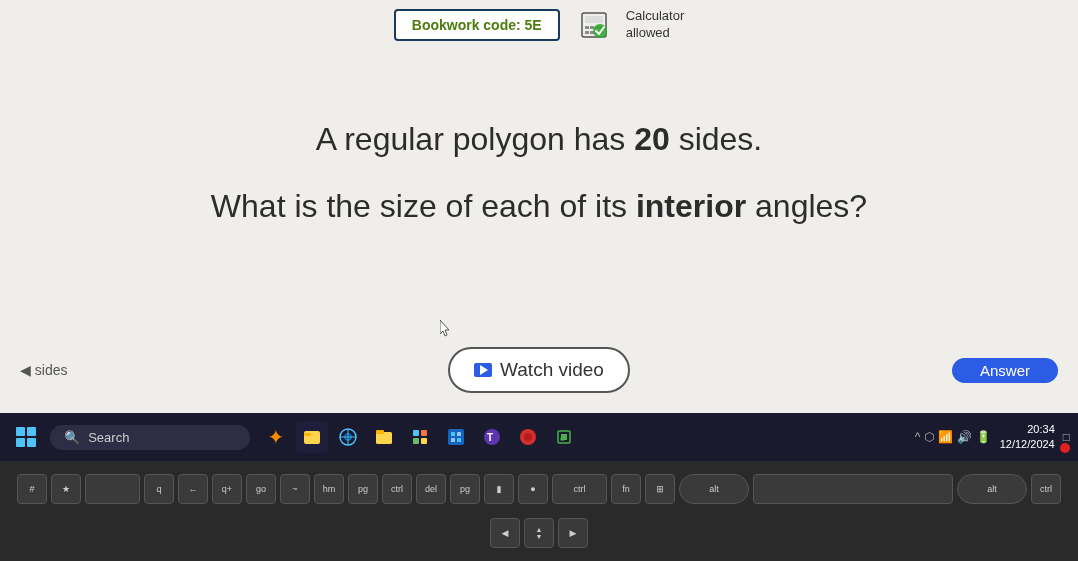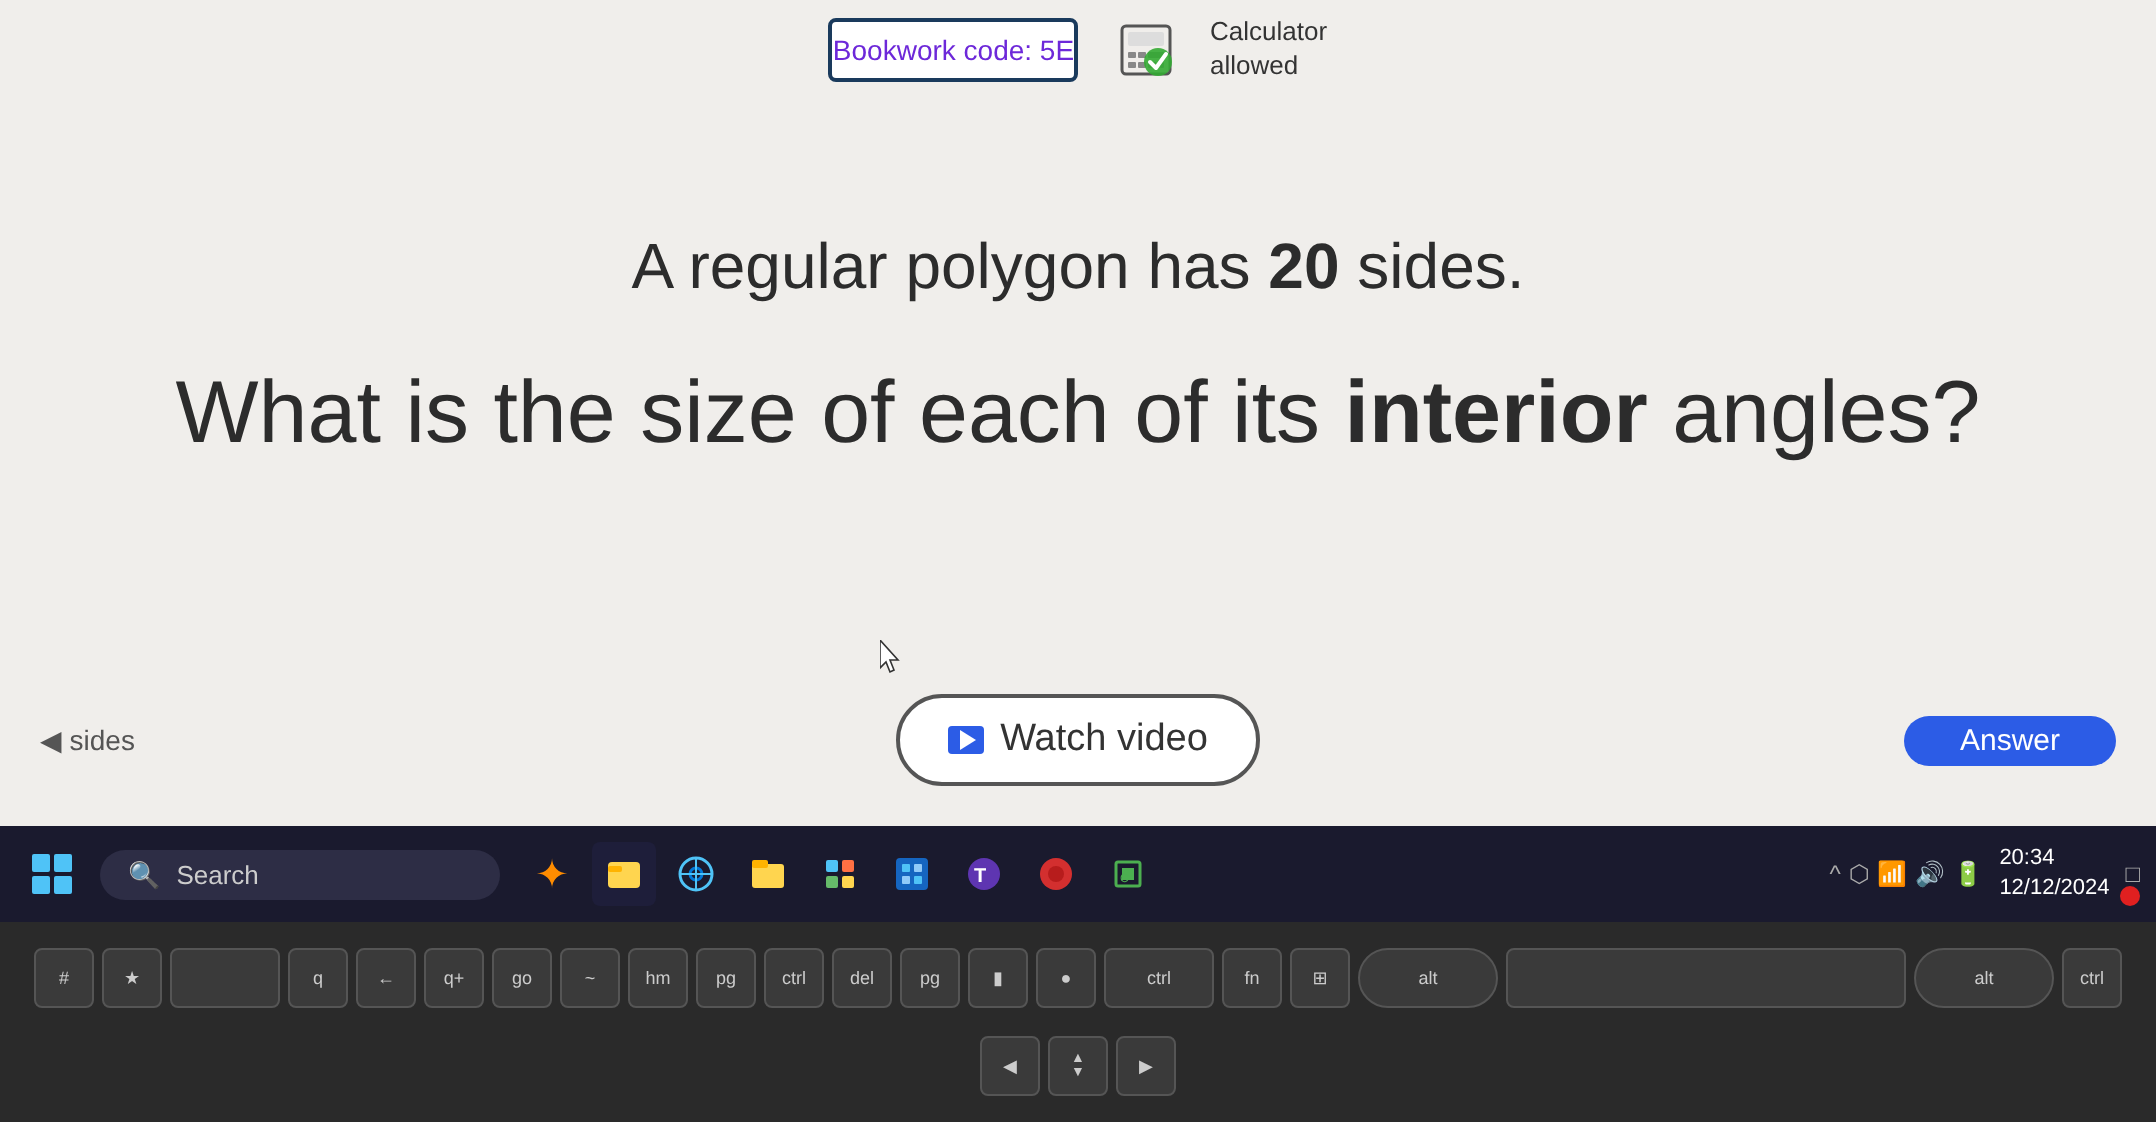--- a/index.html
+++ b/index.html
@@ -32,24 +32,24 @@
       align-items: center;
       padding: 8px 20px;
       gap: 20px;
       position: relative;
       min-height: 44px;
     }
 
     .bookwork-code-btn {
       background: white;
       border: 2px solid #1a3a5c;
-      color: #6d28d9;
-      font-weight: normal;
+      color: #4d7c0f;
+      font-weight: bold;
       font-size: 14px;
-      padding: 6px 0;
+      padding: 6px 16px;
       border-radius: 4px;
       cursor: pointer;
     }
 
     .calculator-allowed {
       display: flex;
       align-items: center;
       gap: 18px;
       color: #333;
       font-size: 13px;
@@ -86,21 +86,21 @@
       color: #2c2c2c;
       margin-bottom: 30px;
       font-weight: 400;
     }
 
     .question-line1 .number {
       font-weight: 700;
     }
 
     .question-line2 {
-      font-size: 44px;
+      font-size: 32px;
       color: #2c2c2c;
       margin-bottom: 50px;
       font-weight: 400;
     }
 
     .question-line2 .bold {
       font-weight: 700;
     }
 
     
@@ -239,20 +239,21 @@
     .taskbar-right {
       margin-left: auto;
       display: flex;
       align-items: center;
       gap: 8px;
     }
 
     .taskbar-clock {
       color: white;
       font-size: 11px;
+      text-align: right;
       line-height: 1.4;
     }
 
     
     .keyboard-area {
       background: #2a2a2a;
       height: 100px;
       display: flex;
       align-items: center;
       justify-content: center;

